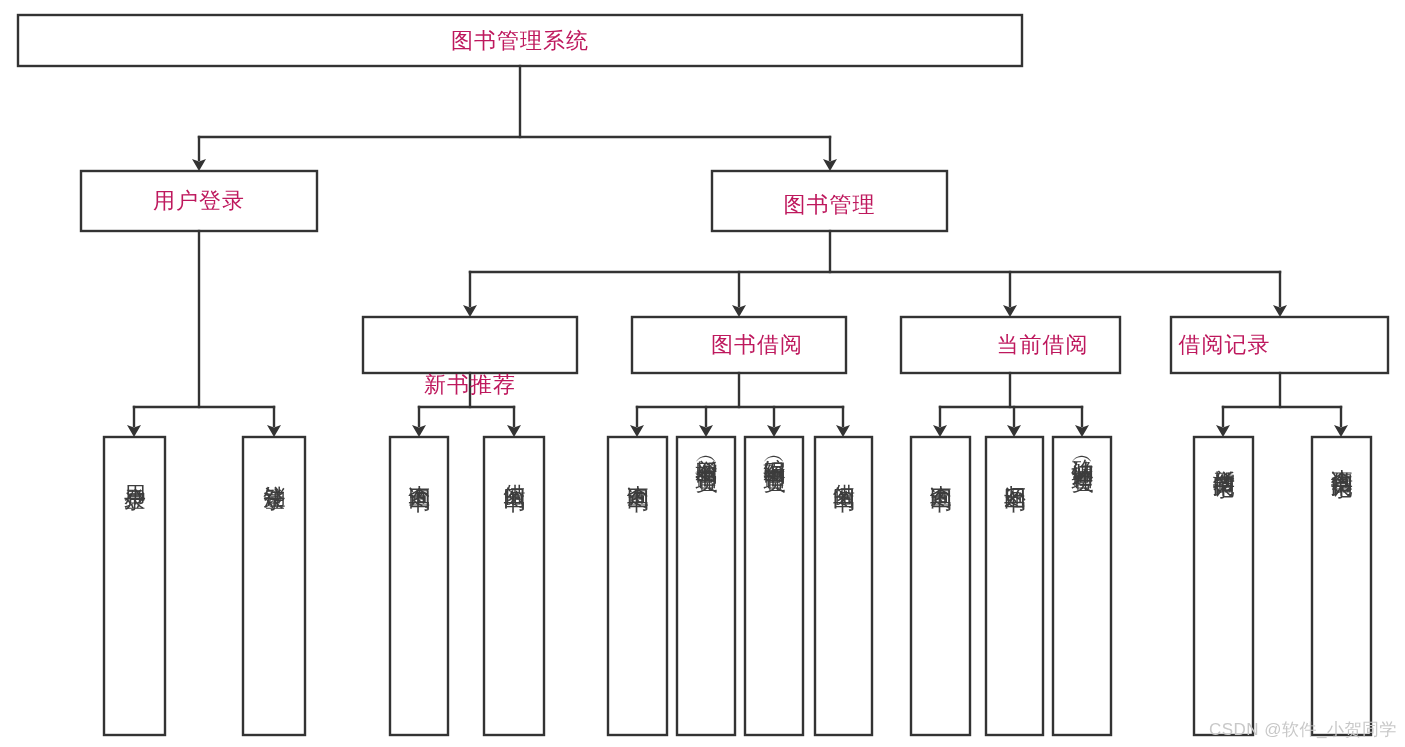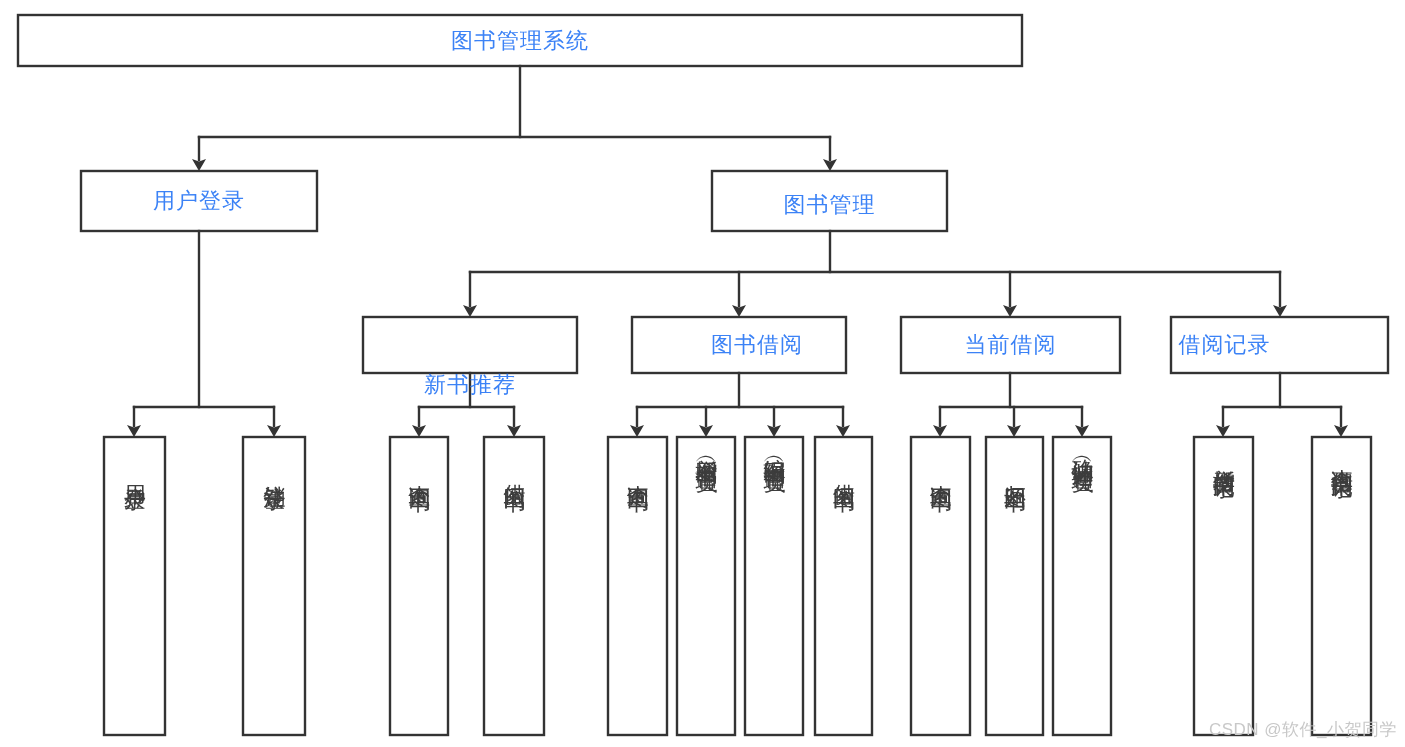--- a/index.html
+++ b/index.html
@@ -61,21 +61,21 @@
   .hlabel-wrap {
     position: absolute;
     display: flex;
     align-items: center;
     justify-content: center;
     pointer-events: none;
   }
   .hlabel-text {
     font-family: "Liberation Sans", "DejaVu Sans", sans-serif;
     font-size: 22px;
-    color: #3b82f6;
+    color: #be185d;
     letter-spacing: 1px;
     white-space: nowrap;
   }
   #watermark {
     position: absolute;
     right: 8px;
     bottom: 6px;
     font-family: Liberation Sans, sans-serif;
     font-size: 17px;
     color: #c8c8c8;
@@ -171,21 +171,21 @@
   <div class="hlabel-wrap" style="left:712px; top:171px; width:235px; height:68px;">
     <span class="hlabel-text">图书管理</span>
   </div>
 
   <div class="hlabel-wrap" style="left:363px; top:317px; width:214px; height:56px;margin-top:40px;">
     <span class="hlabel-text">新书推荐</span>
   </div>
   <div class="hlabel-wrap" style="left:632px; top:317px; width:214px; height:56px;margin-left:18px;">
     <span class="hlabel-text">图书借阅</span>
   </div>
-  <div class="hlabel-wrap" style="left:901px; top:317px; width:219px; height:56px;">
+  <div class="hlabel-wrap" style="left:901px; top:317px; width:219px; height:56px;padding-left:32px;">
     <span class="hlabel-text">当前借阅</span>
   </div>
   <div class="hlabel-wrap" style="left:1116px; top:317px; width:217px; height:56px;">
     <span class="hlabel-text">借阅记录</span>
   </div>
 
   <div class="vlabel-wrap" style="left:104px; top:437px; width:61px; height:298px; padding-top:30px;">
     <span class="vlabel-text">用户登录</span>
   </div>
   <div class="vlabel-wrap" style="left:243px; top:437px; width:62px; height:298px; padding-top:30px;">

